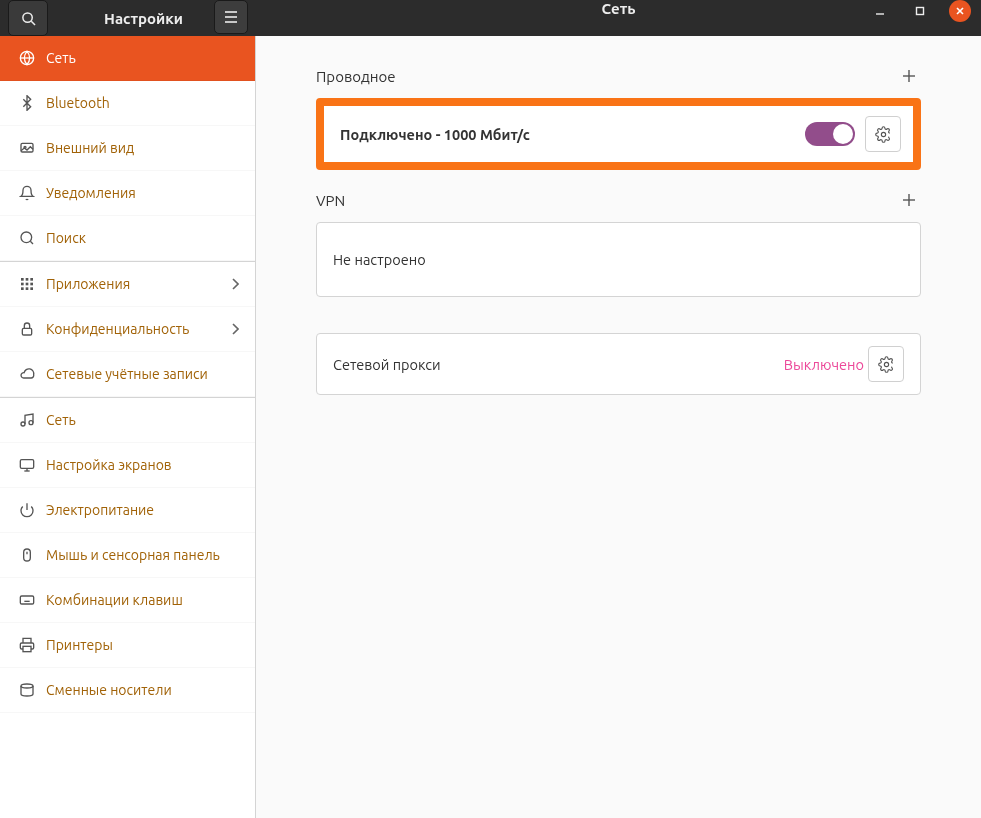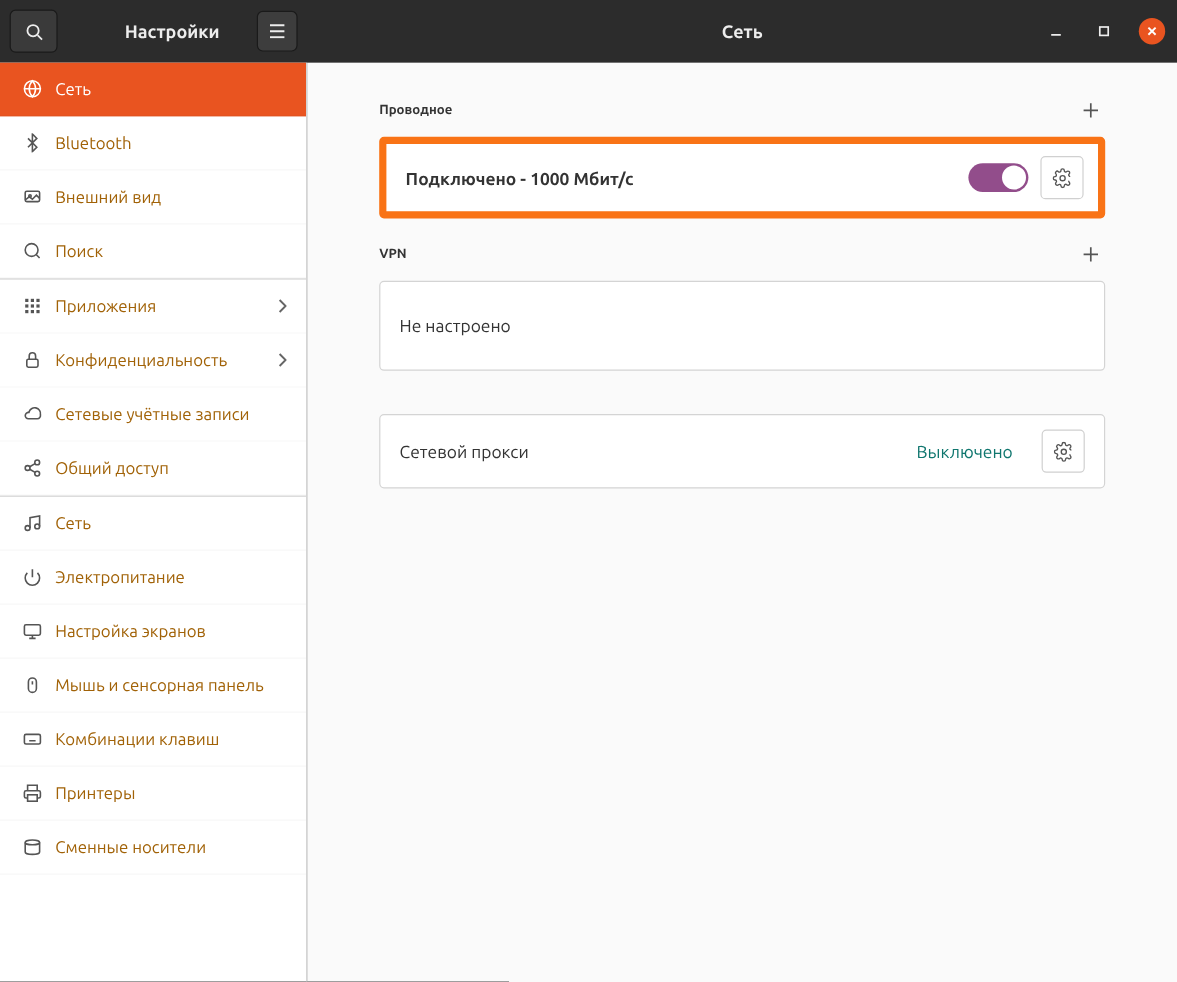--- a/index.html
+++ b/index.html
@@ -14,24 +14,23 @@
       background: #1e1e1e;
       overflow: hidden;
     }
     .window {
       width: 100%;
       height: 100%;
       display: flex;
       flex-direction: column;
     }
     .titlebar {
-      height: 52px;
+      height: 36px;
       background: #2c2c2c;
       display: flex;
-      align-items: center;
       color: #f0f0f0;
       position: relative;
     }
     .titlebar-left {
       display: flex;
       align-items: center;
       height: 100%;
     }
     .search-btn {
       width: 40px;
@@ -148,22 +147,22 @@
       display: flex;
       justify-content: space-between;
       align-items: center;
       margin-bottom: 10px;
       margin-top: 18px;
     }
     .section-header:first-child {
       margin-top: 0;
     }
     .section-title {
-      font-weight: bold;
-      font-size: 11px;
+      font-weight: normal;
+      font-size: 15px;
       color: #333;
     }
     .add-btn {
       font-size: 20px;
       color: #555;
       cursor: pointer;
       width: 24px;
       height: 24px;
       display: flex;
       align-items: center;
@@ -175,21 +174,21 @@
       border-radius: 4px;
       padding: 12px 16px;
       display: flex;
       align-items: center;
       font-size: 14.5px;
       color: #333;
     }
     .card.wired {
       font-weight: bold;
       padding: 10px 12px 10px 16px;
-      border: 6px solid #f97316;
+      border: 8px solid #f97316;
     }
     .card .spacer {
       flex: 1;
     }
     .toggle {
       width: 50px;
       height: 24px;
       background: #924d8b;
       border-radius: 12px;
       position: relative;
@@ -216,22 +215,22 @@
       justify-content: center;
       cursor: pointer;
     }
     .proxy-card {
       margin-top: 36px;
     }
     .proxy-label {
       font-weight: normal;
     }
     .proxy-status {
-      color: #0f766e;
-      margin-right: 24px;
+      color: #ec4899;
+      margin-right: 4px;
     }
     svg { display: block; }
   </style>
 </head>
 <body>
 
 <div class="window">
   <div class="titlebar">
     <div class="titlebar-left">
       <div class="search-btn">
@@ -296,20 +295,29 @@
               <rect x="3" y="5" width="18" height="13" rx="2"></rect>
               <circle cx="9" cy="11" r="1.5"></circle>
               <path d="M3 16l5-4 4 3 5-5 4 4"></path>
             </svg>
           </span>
           <span>Внешний вид</span>
         </div>
         <div class="sidebar-item">
           <span class="icon-wrap" style="color: rgb(85, 85, 85);">
             <svg width="16" height="16" viewBox="0 0 24 24" fill="none" stroke="currentColor" stroke-width="2">
+              <path d="M18 8A6 6 0 0 0 6 8c0 7-3 9-3 9h18s-3-2-3-9"></path>
+              <path d="M13.7 21a2 2 0 0 1-3.4 0"></path>
+            </svg>
+          </span>
+          <span>Уведомления</span>
+        </div>
+        <div class="sidebar-item">
+          <span class="icon-wrap" style="color: rgb(85, 85, 85);">
+            <svg width="16" height="16" viewBox="0 0 24 24" fill="none" stroke="currentColor" stroke-width="2">
               <circle cx="11" cy="11" r="8"></circle>
               <line x1="21" y1="21" x2="17" y2="17"></line>
             </svg>
           </span>
           <span>Поиск</span>
         </div>
         <div class="sidebar-sep"></div>
         <div class="sidebar-item">
           <span class="icon-wrap" style="color: rgb(85, 85, 85);">
             <svg width="16" height="16" viewBox="0 0 24 24" fill="currentColor">
@@ -346,61 +354,49 @@
           </span>
         </div>
         <div class="sidebar-item">
           <span class="icon-wrap" style="color: rgb(85, 85, 85);">
             <svg width="16" height="16" viewBox="0 0 24 24" fill="none" stroke="currentColor" stroke-width="2">
               <path d="M18 18H7a4 4 0 1 1 .7-7.95A6 6 0 1 1 22 13a4 4 0 0 1-4 5z"></path>
             </svg>
           </span>
           <span>Сетевые учётные записи</span>
         </div>
-        <div class="sidebar-item">
-          <span class="icon-wrap" style="color: rgb(85, 85, 85);">
-            <svg width="16" height="16" viewBox="0 0 24 24" fill="none" stroke="currentColor" stroke-width="2">
-              <circle cx="18" cy="5" r="3"></circle>
-              <circle cx="6" cy="12" r="3"></circle>
-              <circle cx="18" cy="19" r="3"></circle>
-              <line x1="8.6" y1="10.5" x2="15.4" y2="6.5"></line>
-              <line x1="8.6" y1="13.5" x2="15.4" y2="17.5"></line>
-            </svg>
-          </span>
-          <span>Общий доступ</span>
-        </div>
         <div class="sidebar-sep"></div>
         <div class="sidebar-item">
           <span class="icon-wrap" style="color: rgb(85, 85, 85);">
             <svg width="16" height="16" viewBox="0 0 24 24" fill="none" stroke="currentColor" stroke-width="2">
               <path d="M9 18V5l12-2v13"></path>
               <circle cx="6" cy="18" r="3"></circle>
               <circle cx="18" cy="16" r="3"></circle>
             </svg>
           </span>
           <span>Сеть</span>
         </div>
         <div class="sidebar-item">
           <span class="icon-wrap" style="color: rgb(85, 85, 85);">
             <svg width="16" height="16" viewBox="0 0 24 24" fill="none" stroke="currentColor" stroke-width="2">
-              <path d="M18.36 6.64a9 9 0 1 1-12.73 0"></path>
-              <line x1="12" y1="2" x2="12" y2="12"></line>
-            </svg>
-          </span>
-          <span>Электропитание</span>
-        </div>
-        <div class="sidebar-item">
-          <span class="icon-wrap" style="color: rgb(85, 85, 85);">
-            <svg width="16" height="16" viewBox="0 0 24 24" fill="none" stroke="currentColor" stroke-width="2">
               <rect x="2" y="4" width="20" height="13" rx="2"></rect>
               <line x1="8" y1="21" x2="16" y2="21"></line>
               <line x1="12" y1="17" x2="12" y2="21"></line>
             </svg>
           </span>
           <span>Настройка экранов</span>
+        </div>
+        <div class="sidebar-item">
+          <span class="icon-wrap" style="color: rgb(85, 85, 85);">
+            <svg width="16" height="16" viewBox="0 0 24 24" fill="none" stroke="currentColor" stroke-width="2">
+              <path d="M18.36 6.64a9 9 0 1 1-12.73 0"></path>
+              <line x1="12" y1="2" x2="12" y2="12"></line>
+            </svg>
+          </span>
+          <span>Электропитание</span>
         </div>
         <div class="sidebar-item">
           <span class="icon-wrap" style="color: rgb(85, 85, 85);">
             <svg width="16" height="16" viewBox="0 0 24 24" fill="none" stroke="currentColor" stroke-width="2">
               <rect x="7" y="3" width="10" height="18" rx="5"></rect>
               <line x1="12" y1="7" x2="12" y2="11"></line>
             </svg>
           </span>
           <span>Мышь и сенсорная панель</span>
         </div>

